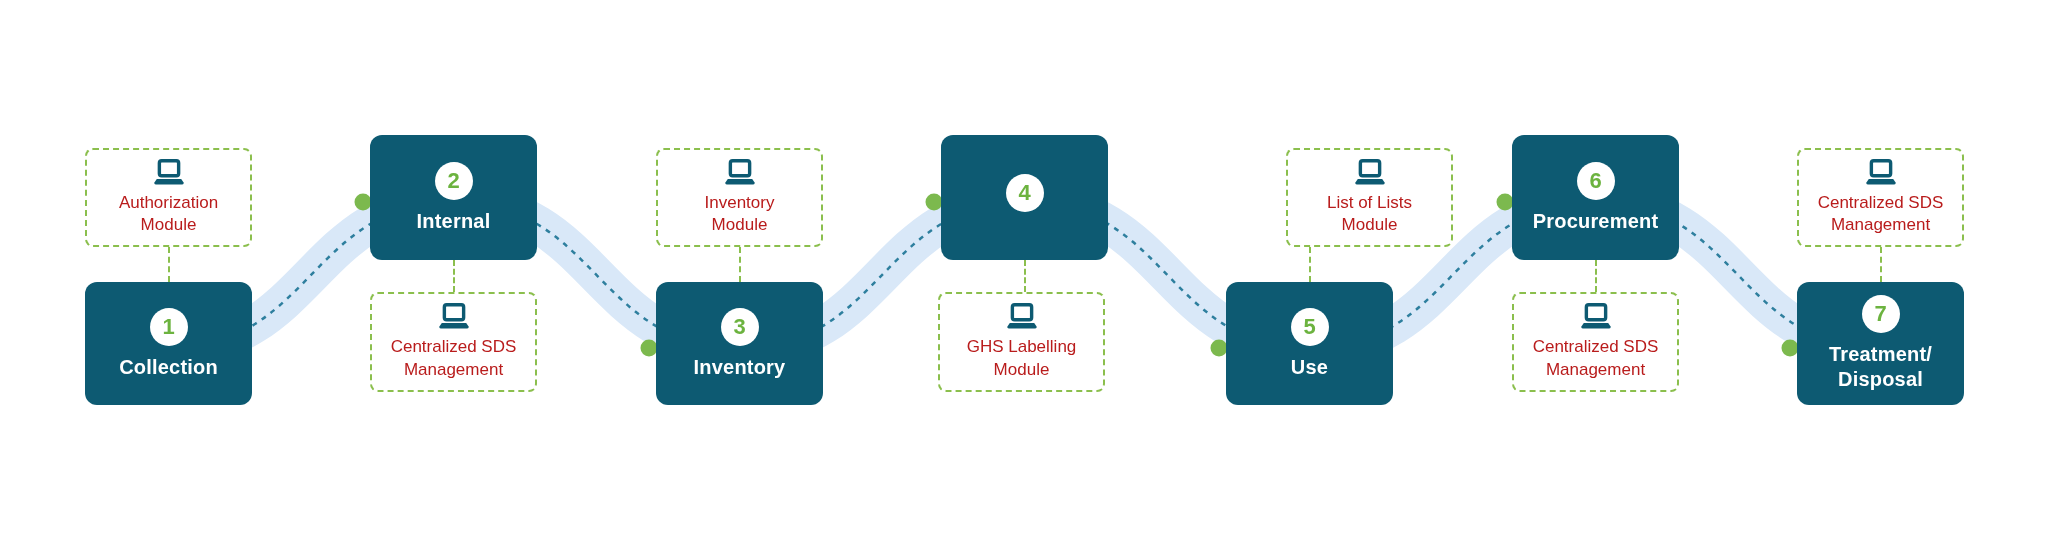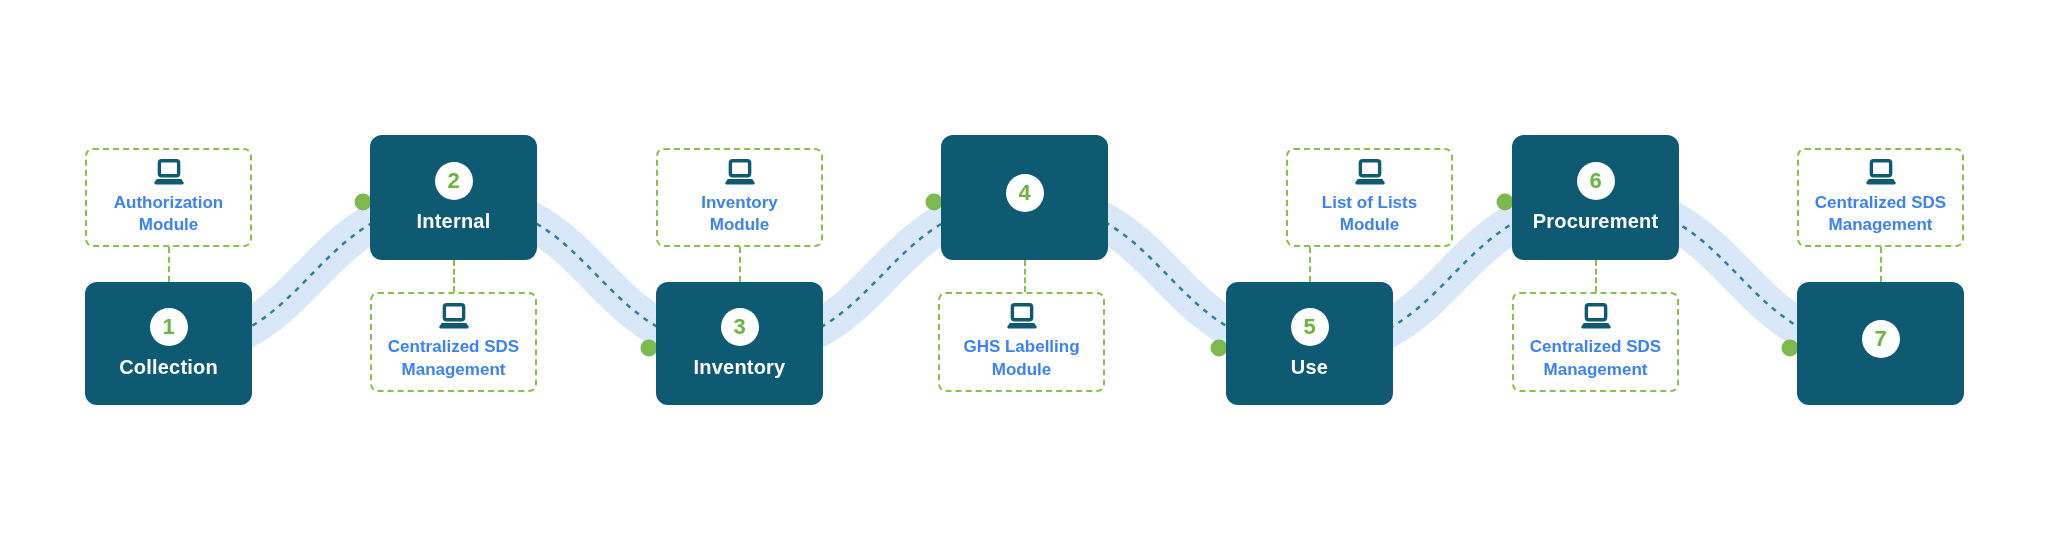--- a/index.html
+++ b/index.html
@@ -27,21 +27,21 @@
   }
   
   .module-box{
     position:absolute;width:167px;background:#ffffff;border:2px dashed #8bbf4d;
     border-radius:8px;display:flex;flex-direction:column;align-items:center;
     justify-content:center;z-index:2;box-sizing:border-box;padding:6px 8px;
   }
   .module-box.pos-above{top:148px;height:99px;}
   .module-box.pos-below{top:292px;height:100px;}
   .module-label{
-    color:#3b82f6;font-size:17px;font-weight:bold;text-align:center;
+    color:#b91c1c;font-size:17px;font-weight:normal;text-align:center;
     line-height:1.3;white-space:pre-line;margin-top:6px;
   }
   .laptop{flex:none;height:27px;}
   .laptop svg{display:block;margin:0 auto;}
   
   .connector{position:absolute;width:0;border-left:2px dashed #8bbf4d;z-index:1;}
   .connector.pos-above{top:247px;height:35px;}
   .connector.pos-below{top:260px;height:32px;}
 </style>
 </head>
@@ -175,15 +175,17 @@
       </svg>
     </span>
     <div class="module-label">Centralized SDS
 Management</div>
   </div>
   <div class="connector pos-above" style="left:1880px"></div>
   <div class="main-box row-bottom" style="left:1797px">
     <div class="num-circle">
       <span class="num">7</span>
     </div>
+    <div class="step-label">Treatment/
+Disposal</div>
   </div>
 
 </div>
 
 </body></html>

